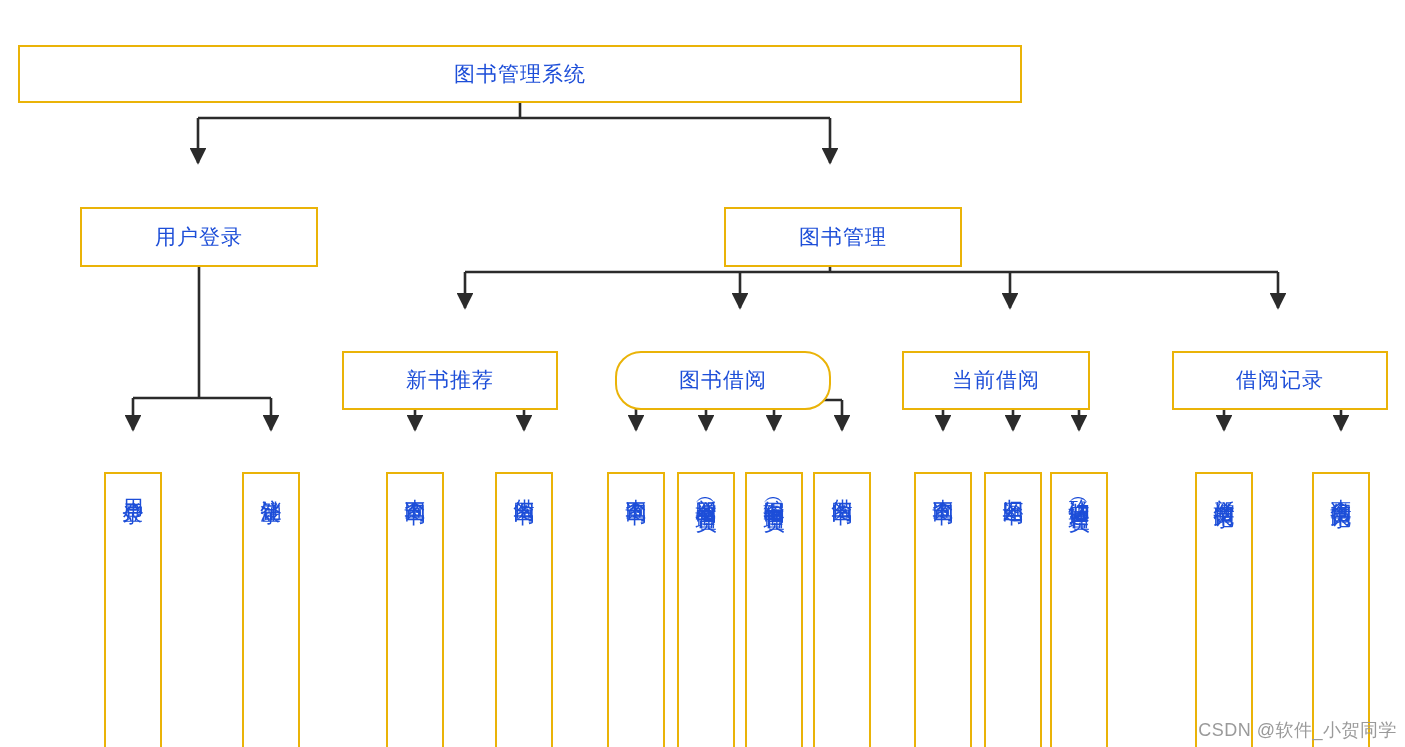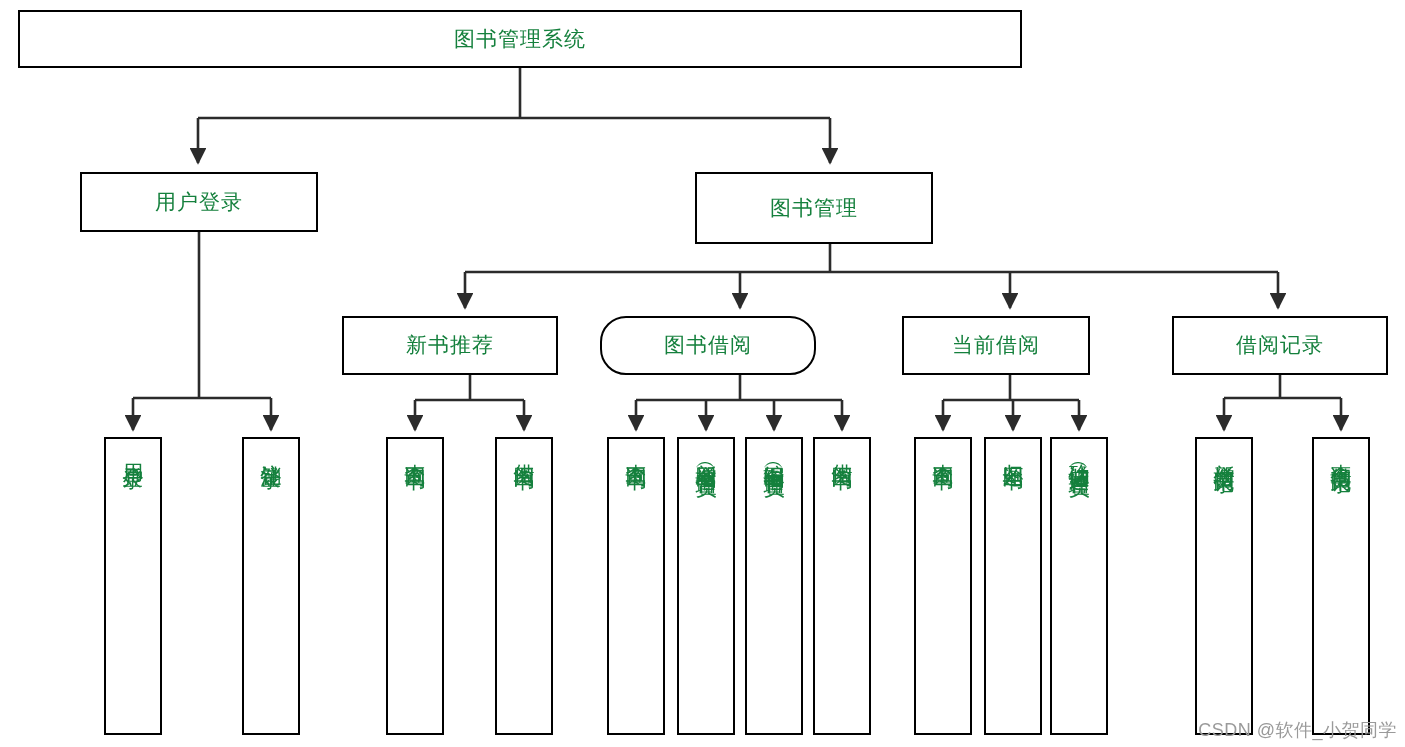--- a/index.html
+++ b/index.html
@@ -21,25 +21,26 @@
     position: absolute;
     left: 0;
     top: 0;
     width: 1405px;
     height: 747px;
   }
   .node {
     position: absolute;
     box-sizing: border-box;
     background: #ffffff;
-    border: 2px solid #000000;
+    border: 2px solid #eab308;
     display: flex;
     align-items: center;
     justify-content: center;
-    color: #15803d;
+    color: #1d4ed8;
+    margin-top: 35px;
   }
   .node .label {
     font-size: 21px;
     line-height: 1.25;
     letter-spacing: 1px;
     white-space: nowrap;
     text-align: center;
   }
   .node.vertical {
     align-items: flex-start;
@@ -121,28 +122,28 @@
     </g>
   </svg>
 
   <div class="node" style="left:18px; top:10px; width:1004px; height:58px;">
     <span class="label">图书管理系统</span>
   </div>
 
   <div class="node" style="left:80px; top:172px; width:238px; height:60px;">
     <span class="label">用户登录</span>
   </div>
-  <div class="node" style="left:695px; top:172px; width:238px; height:72px;">
+  <div class="node" style="left:724px; top:172px; width:238px; height:60px;">
     <span class="label">图书管理</span>
   </div>
 
   <div class="node" style="left:342px; top:316px; width:216px; height:59px;">
     <span class="label">新书推荐</span>
   </div>
-  <div class="node" style="left:600px; top:316px; width:216px; height:59px;border-radius:26px;">
+  <div class="node" style="left:615px; top:316px; width:216px; height:59px;border-radius:26px;">
     <span class="label">图书借阅</span>
   </div>
   <div class="node" style="left:902px; top:316px; width:188px; height:59px;">
     <span class="label">当前借阅</span>
   </div>
   <div class="node" style="left:1172px; top:316px; width:216px; height:59px;align-items:center;">
     <span class="label">借阅记录</span>
   </div>
 
   <div class="node vertical" style="left:104px; top:437px; width:58px; height:298px;">

